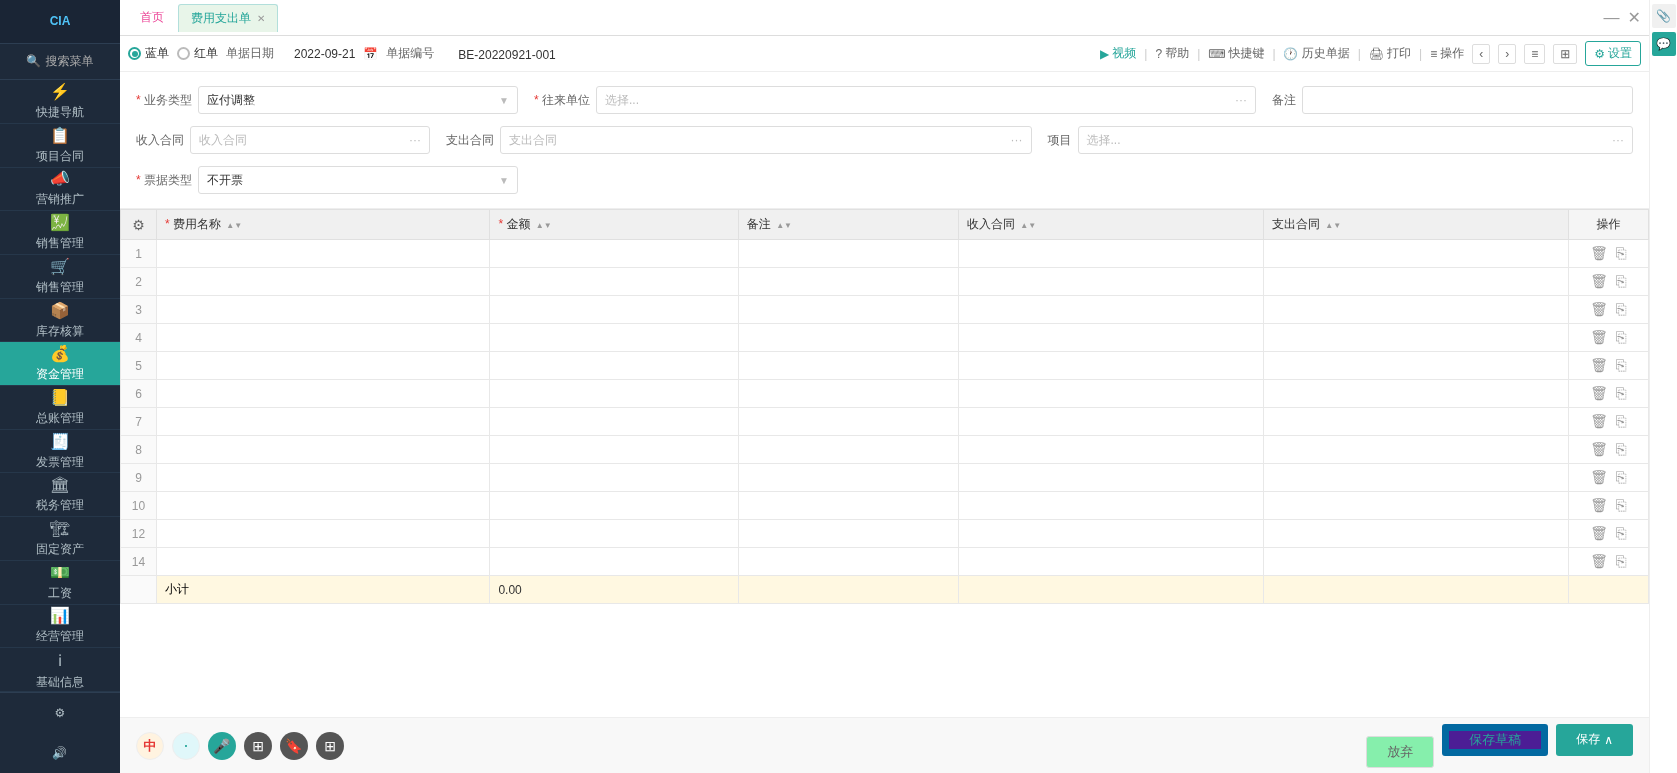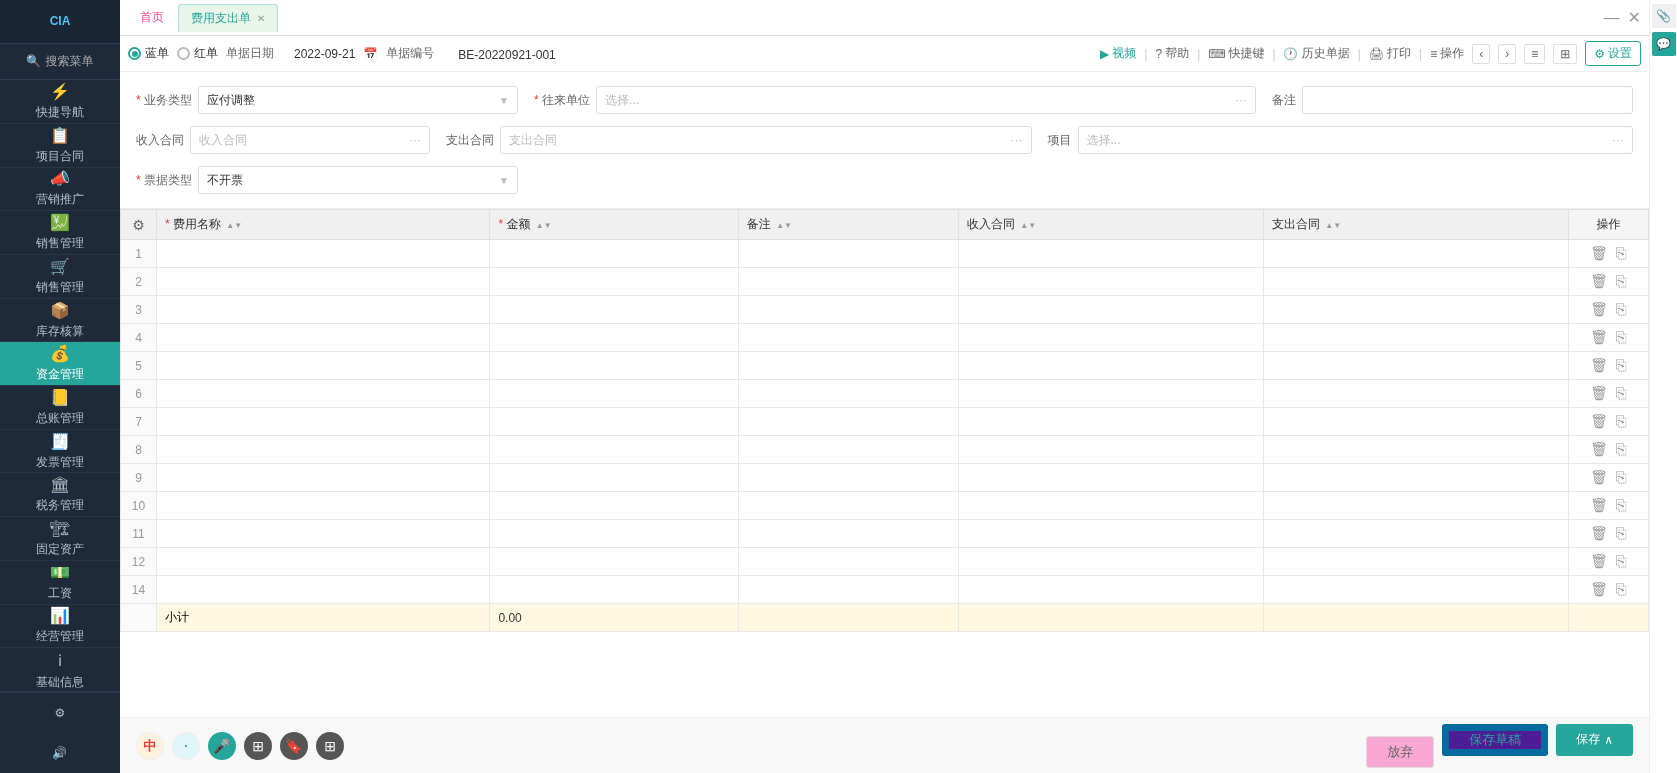--- a/index.html
+++ b/index.html
@@ -64,21 +64,21 @@
     .gear-icon { color: #666; font-size: 14px; }
     .settings-btn { color: #26a69a; cursor: pointer; font-size: 12px; display: flex; align-items: center; gap: 3px; border: 1px solid #26a69a; border-radius: 3px; padding: 3px 8px; }
     .col-header-gear { background: #f0f0f0; }
 
     
     .form-footer { height: 56px; background: #f8f8f8; border-top: 1px solid #eee; display: flex; align-items: center; justify-content: space-between; padding: 0 16px; flex-shrink: 0; }
     .footer-icons { display: flex; align-items: center; gap: 8px; }
     .footer-icon { width: 28px; height: 28px; border-radius: 50%; display: flex; align-items: center; justify-content: center; cursor: pointer; font-size: 14px; }
     .footer-actions { display: flex; gap: 8px; }
     .btn { height: 32px; padding: 0 20px; border: none; border-radius: 3px; cursor: pointer; font-size: 13px; }
-    .btn-discard { background: #f9a8d4; border: 1px solid #ddd; color: #666; margin-top: 12px; }
+    .btn-discard { background: #86efac; border: 1px solid #ddd; color: #666; margin-top: 12px; }
     .btn-draft { background: #4c1d95; border: 7px solid #0369a1; color: #26a69a; }
     .btn-save { background: #26a69a; color: #fff; display: flex; align-items: center; gap: 4px; }
 
     
     .side-action-bar { width: 28px; background: #fff; border-left: 1px solid #eee; display: flex; flex-direction: column; align-items: center; padding: 4px 0; gap: 4px; flex-shrink: 0; }
     .side-action-btn { width: 24px; height: 24px; display: flex; align-items: center; justify-content: center; cursor: pointer; color: #999; font-size: 14px; background: #f0f0f0; border-radius: 2px; }
     .side-action-btn.green { background: #26a69a; color: #fff; }
 
     .ellipsis-btn { color: #bbb; cursor: pointer; margin-left: 4px; }
 
@@ -435,32 +435,20 @@
     <td></td>
     <td></td>
     <td></td>
     <td></td>
     <td class="ops-cell">
       <button class="icon-btn" title="删除">🗑</button>
       <button class="icon-btn" title="复制">⎘</button>
     </td>
   </tr>
           <tr>
-    <td class="row-num">11</td>
-    <td></td>
-    <td></td>
-    <td></td>
-    <td></td>
-    <td></td>
-    <td class="ops-cell">
-      <button class="icon-btn" title="删除">🗑</button>
-      <button class="icon-btn" title="复制">⎘</button>
-    </td>
-  </tr>
-          <tr>
     <td class="row-num">12</td>
     <td></td>
     <td></td>
     <td></td>
     <td></td>
     <td></td>
     <td class="ops-cell">
       <button class="icon-btn" title="删除">🗑</button>
       <button class="icon-btn" title="复制">⎘</button>
     </td>

